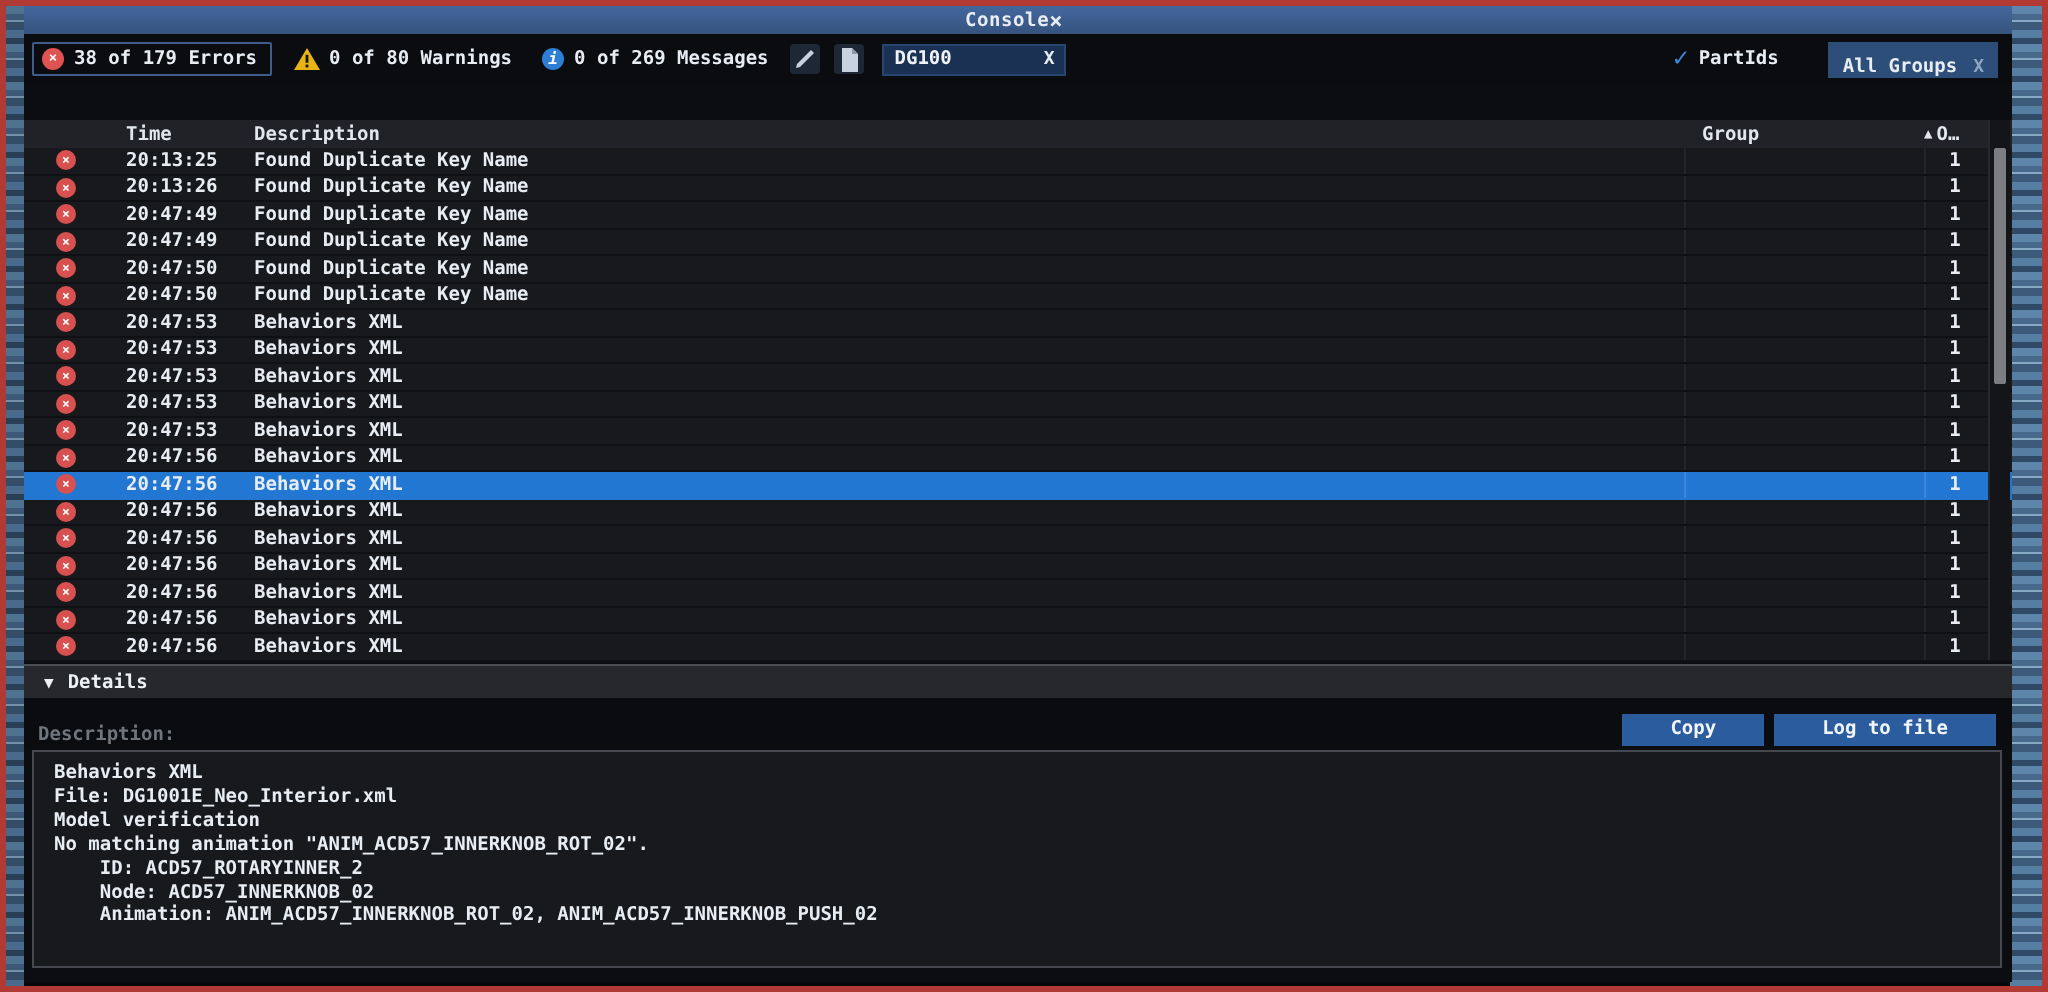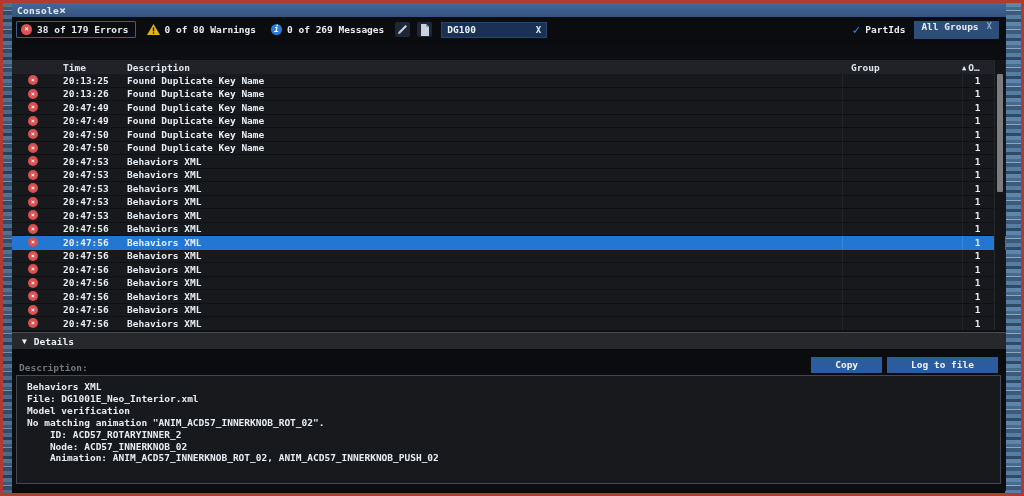--- a/index.html
+++ b/index.html
@@ -31,21 +31,21 @@
   .window {
     position:absolute; left:12px; top:3px; width:994px; height:488px; z-index:2;
     background:#0b0d11; display:flex; flex-direction:column;
     color:#e8edf4;
   }
 
   
   .titlebar {
     height:14px; flex:0 0 14px;
     background:linear-gradient(#44679c,#35537e);
-    display:flex; align-items:center; justify-content:flex-start;
+    display:flex; align-items:center; justify-content:center;
     padding:0 9px 0 5px;
     font-size:9.5px; letter-spacing:.3px;
   }
   .titlebar .close { color:#e6ecf4; font-size:11px; line-height:1; cursor:default; }
 
   
   .toolbar {
     height:25px; flex:0 0 25px;
     display:flex; align-items:center; gap:7px;
     padding:0 7px 0 4px; background:#0a0c10;
@@ -61,34 +61,34 @@
   .dot.err { background:#df5353; }
   .dot.msg { background:#2d7fd6; font-style:italic; font-size:8px; }
   .tri { position:relative; width:13px; height:11px; flex:0 0 13px; }
   .tri svg { display:block; }
   .iconbtn {
     width:15px; height:15px; background:#1d2736; border-radius:2px;
     display:flex; align-items:center; justify-content:center;
   }
   .iconbtn svg { display:block; }
   .search {
-    width:106px; height:16px; background:#1b3153; border:1px solid #27456e;
+    width:92px; height:16px; background:#1b3153; border:1px solid #27456e;
     display:flex; align-items:center; padding:0 5px; gap:4px; margin-left:2px;
   }
   .search input {
     flex:1; min-width:0; background:transparent; border:none; outline:none;
     color:#f0f4f9; font:inherit; font-size:9.5px; font-weight:bold;
   }
   .search .clear { color:#e6ecf4; font-size:9px; }
   .spacer { flex:1; }
   .autoset { display:flex; align-items:center; gap:5px; }
   .checkmark { color:#3f86d8; font-size:13px; line-height:1; }
   .groups {
-    height:18px; background:#2e4e7a; display:flex; align-items:flex-start;
-    gap:8px; padding:0 7px; margin-left:2px;
+    height:18px; background:#2e4e7a; display:flex; align-items:flex-end;
+    gap:8px; padding:0 7px; margin-left:18px;
   }
   .groups .clear { color:#8da4c2; font-size:9px; }
 
   
   .tablewrap { position:relative; margin-top:18px; flex:0 0 271px; }
   .thead, .row {
     display:grid;
     grid-template-columns:42px 64px 1fr 120px 30px 14px;
     align-items:center;
   }

